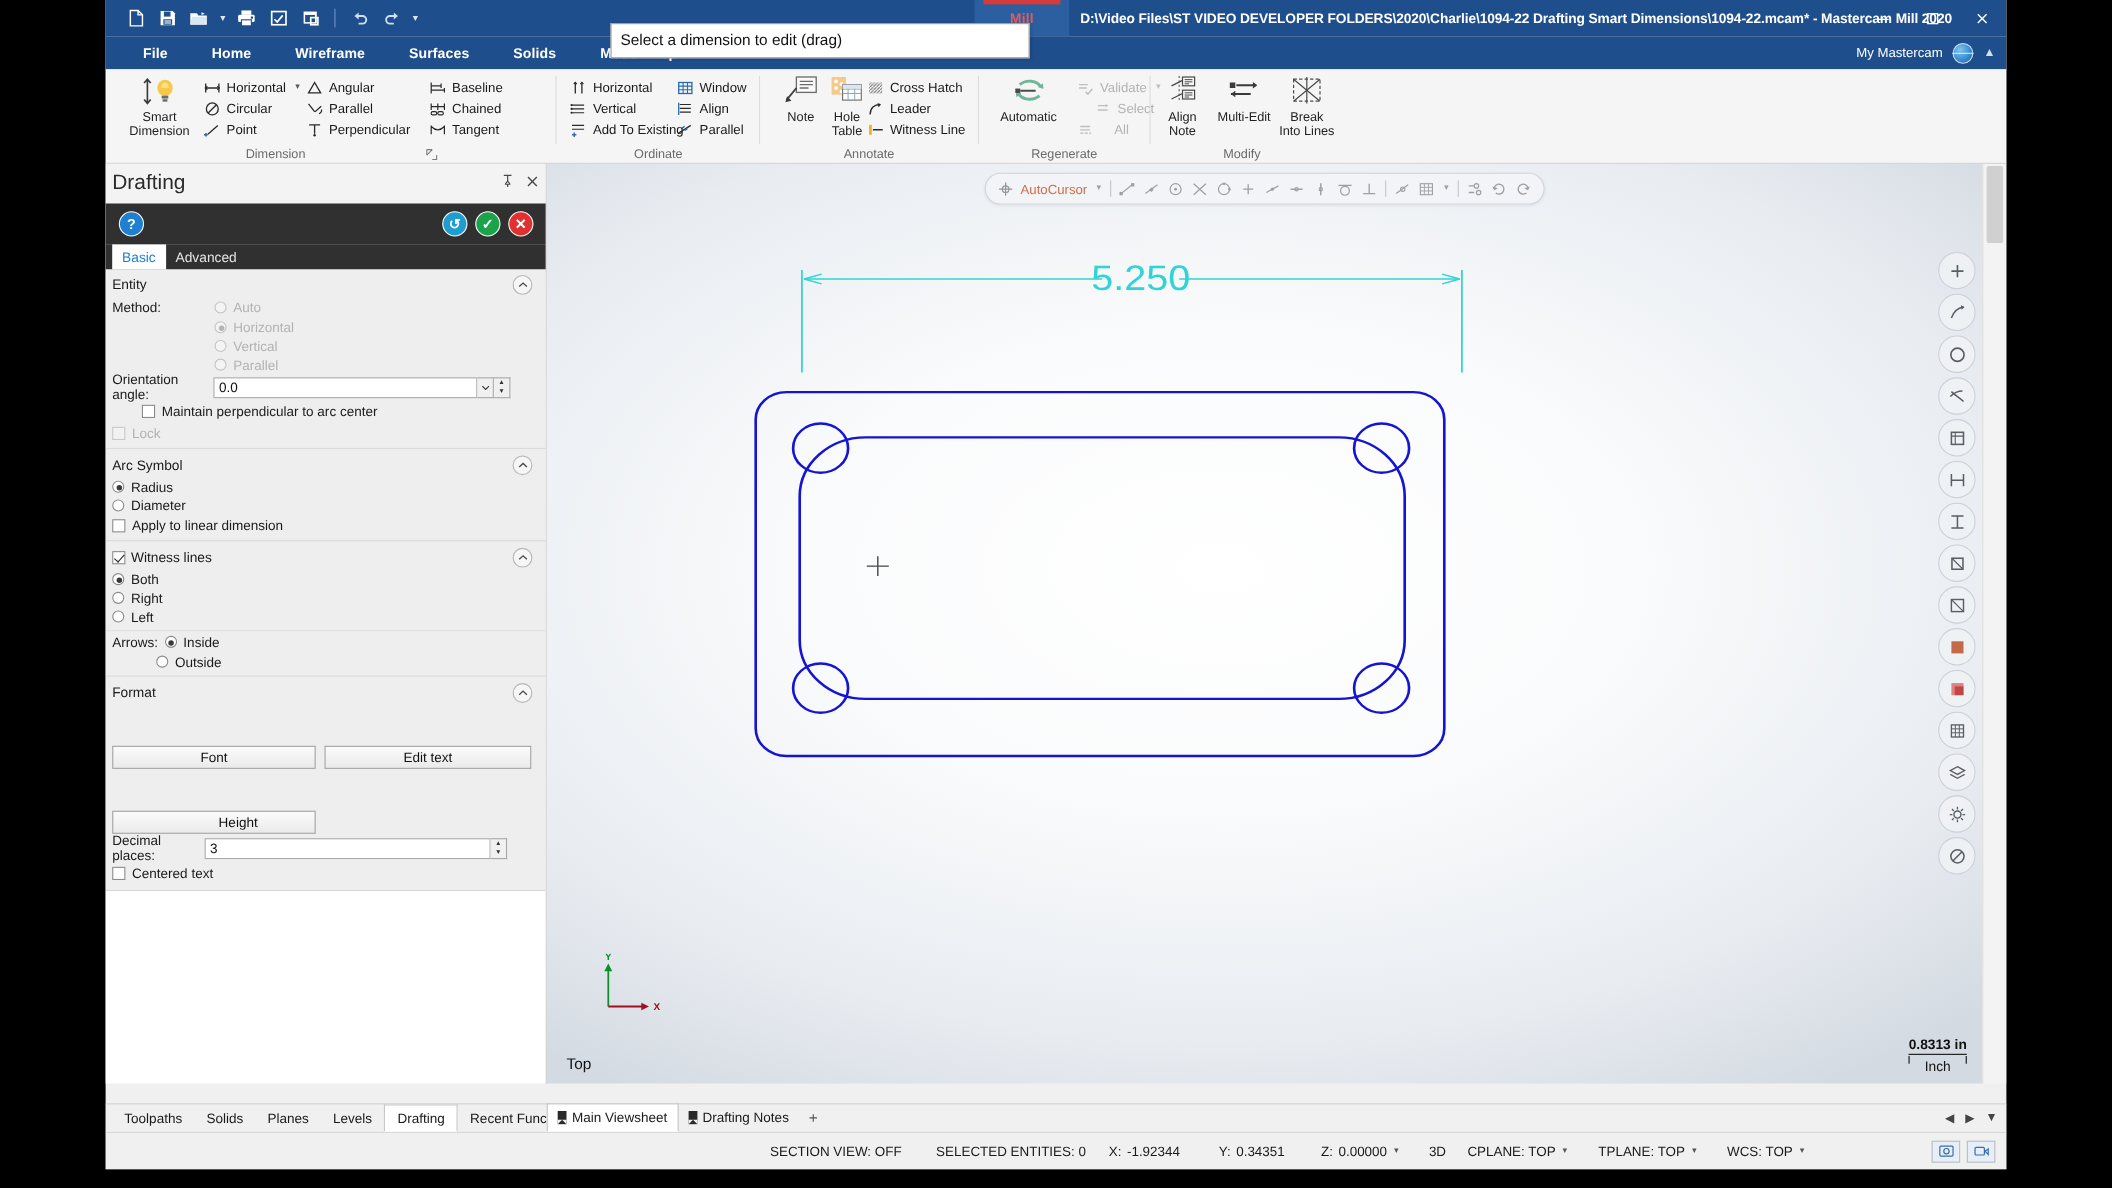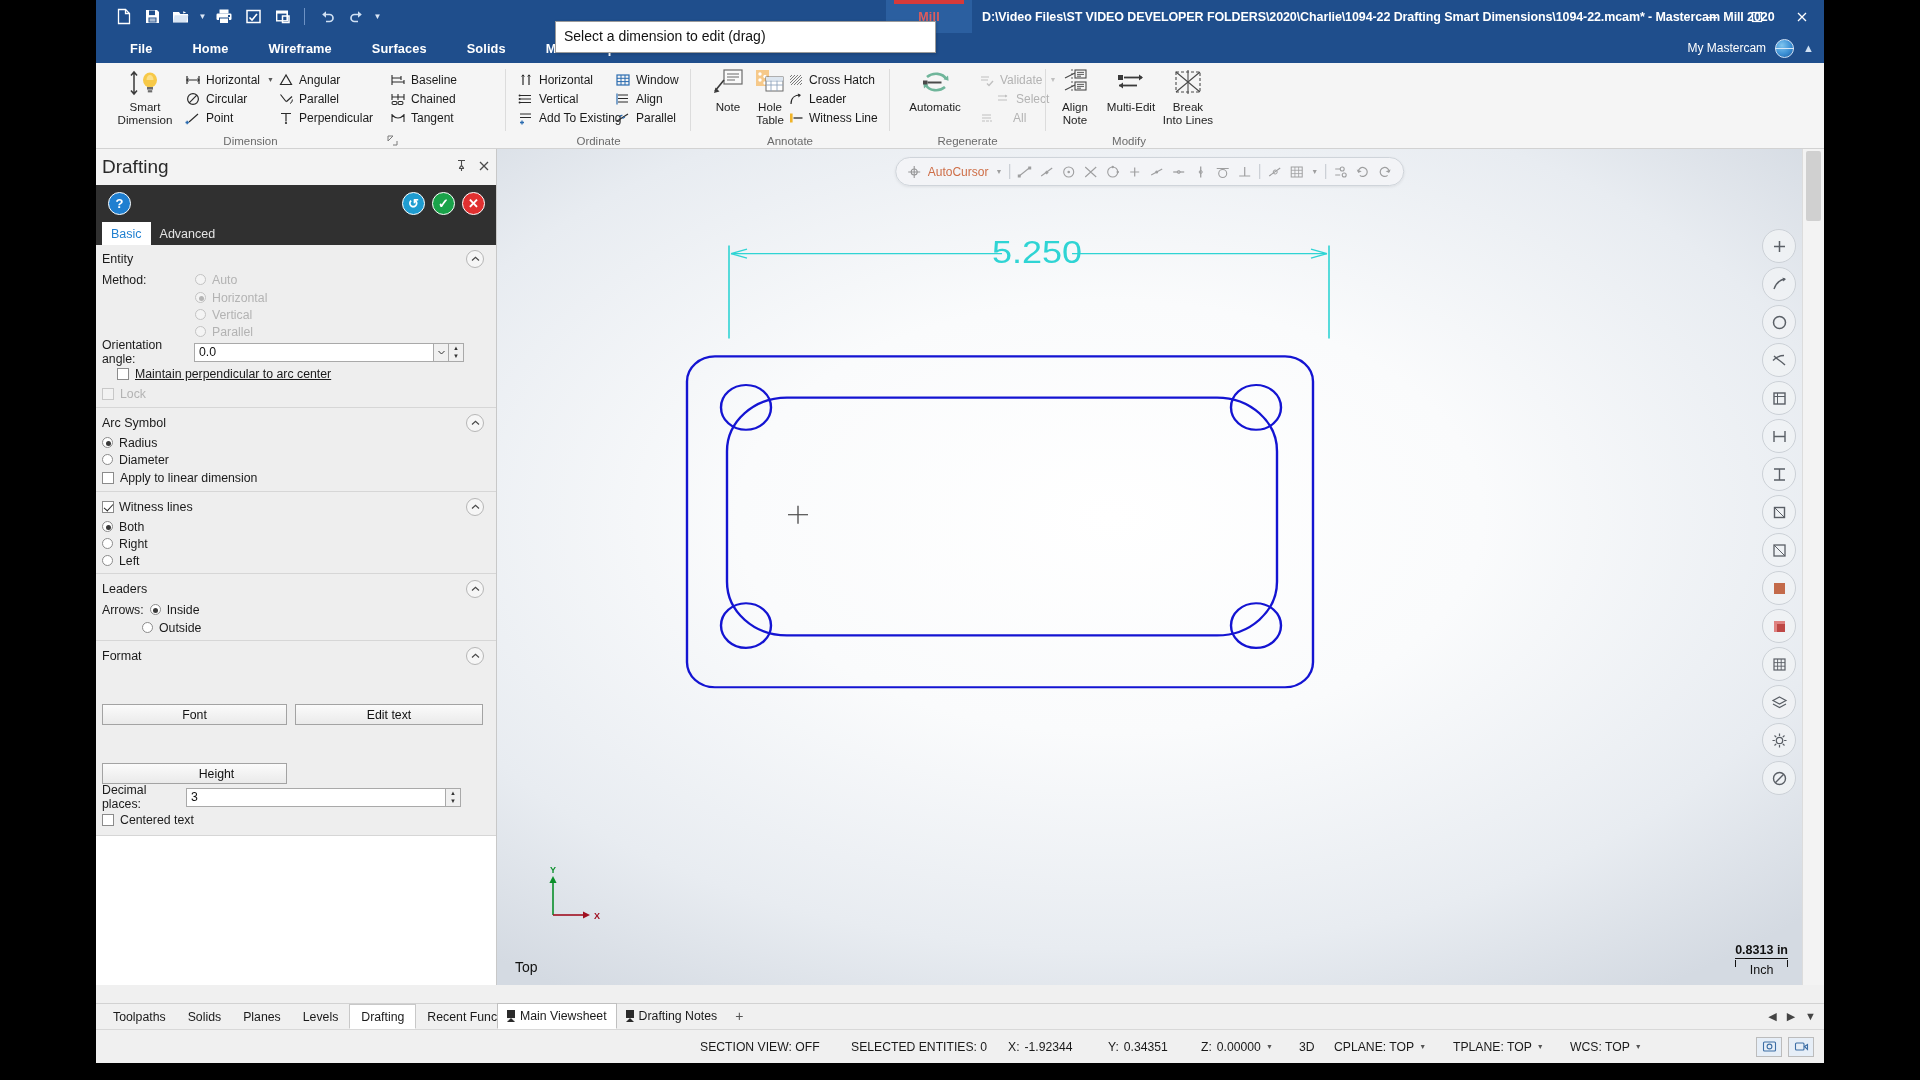--- a/index.html
+++ b/index.html
@@ -814,21 +814,21 @@
               <svg width="7" height="5" viewBox="0 0 7 5">
                   <path d="M0.5 1L3.5 4L6.5 1" stroke="#333" stroke-width="1" fill="none"></path>
                 </svg>
             </span>
             <span class="spin">
               <div>▲</div>
                 <div>▼</div>
             </span>
           </span>
         </div>
-        <div class="row" style="height:20px; padding-left:21px;text-decoration:underline;">
+        <div class="row" style="height:20px; padding-left:33px;">
           <span class="cbx"></span>
           <span class="rtext">Maintain perpendicular to arc center</span>
         </div>
         <div class="row" style="height:19px;">
           <span class="cbx dis"></span>
           <span class="rtext dis">Lock</span>
         </div>
       </div>
       <div class="sect-divider"></div>
 
@@ -875,28 +875,20 @@
           <span class="rtext">Right</span>
         </div>
         <div class="row" style="height:17px;">
           <span class="radio"></span>
           <span class="rtext">Left</span>
         </div>
       </div>
       <div class="sect-divider"></div>
 
       <div class="sect" style="padding-bottom:4px;">
-        <div class="sect-head" style="margin-top:4px;">
-          <span>Leaders</span>
-          <span class="chev">
-            <svg width="9" height="6" viewBox="0 0 9 6">
-                <path d="M1 4.5L4.5 1.3 8 4.5" stroke="#4a4a4a" stroke-width="1.2" fill="none"></path>
-              </svg>
-          </span>
-        </div>
         <div class="row" style="height:19px;">
           <span style="margin-right:6px;">Arrows:</span>
           <span class="radio on"></span>
           <span class="rtext">Inside</span>
         </div>
         <div class="row" style="height:17px; padding-left:46px;">
           <span class="radio"></span>
           <span class="rtext">Outside</span>
         </div>
       </div>

